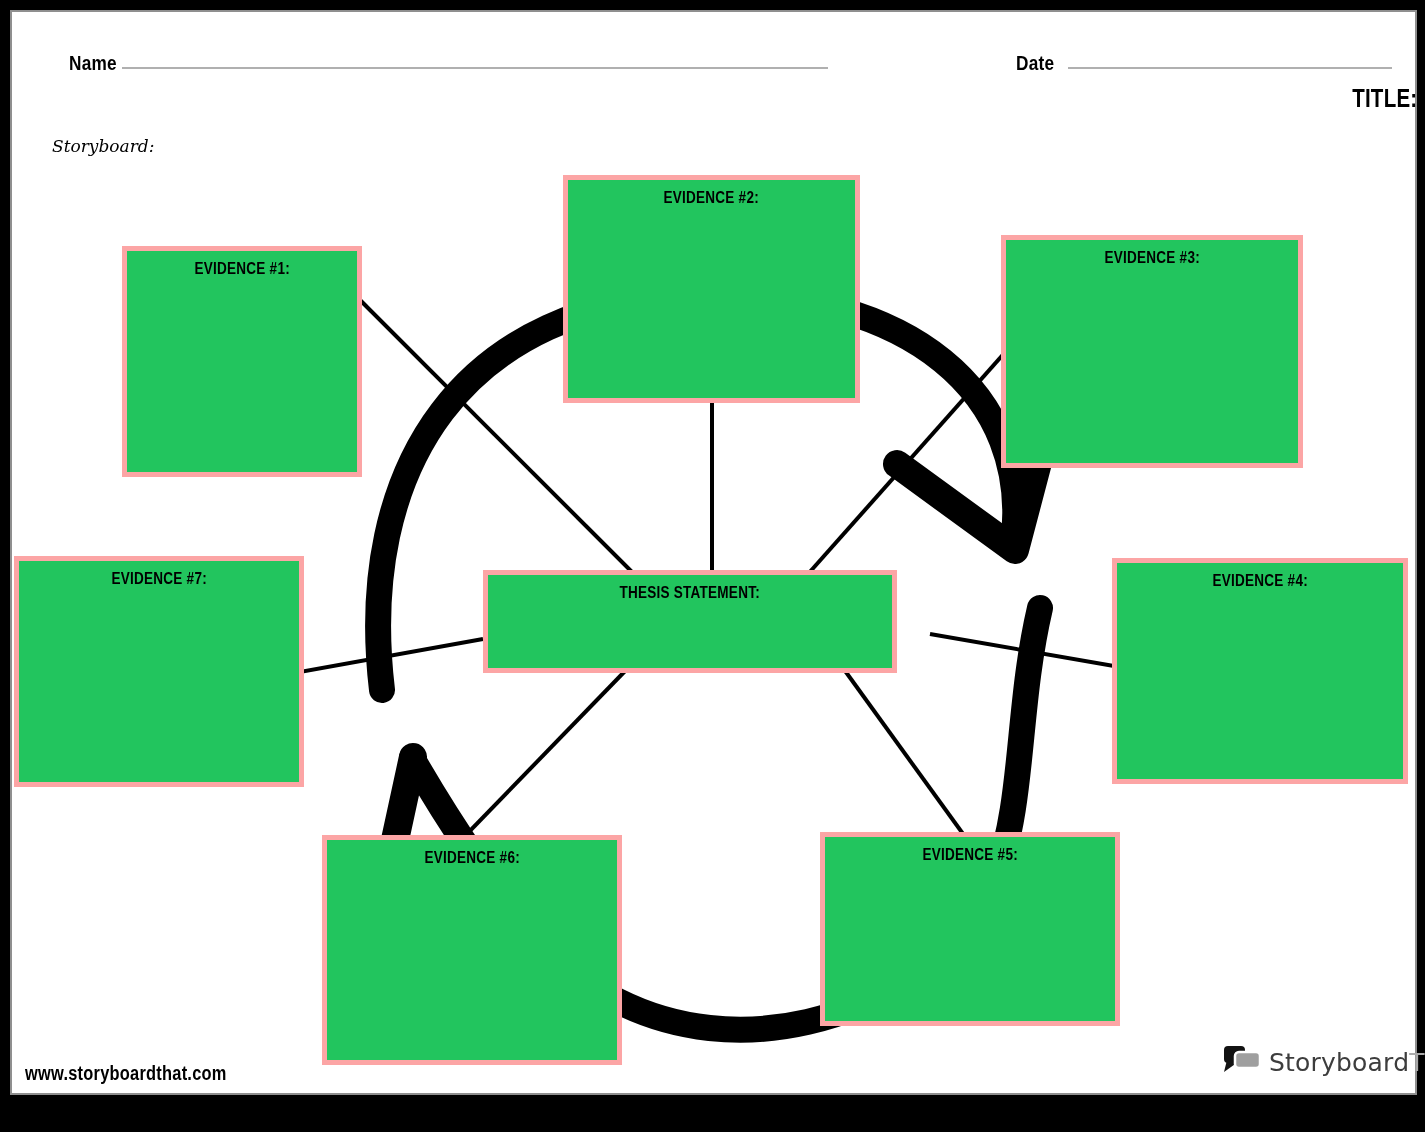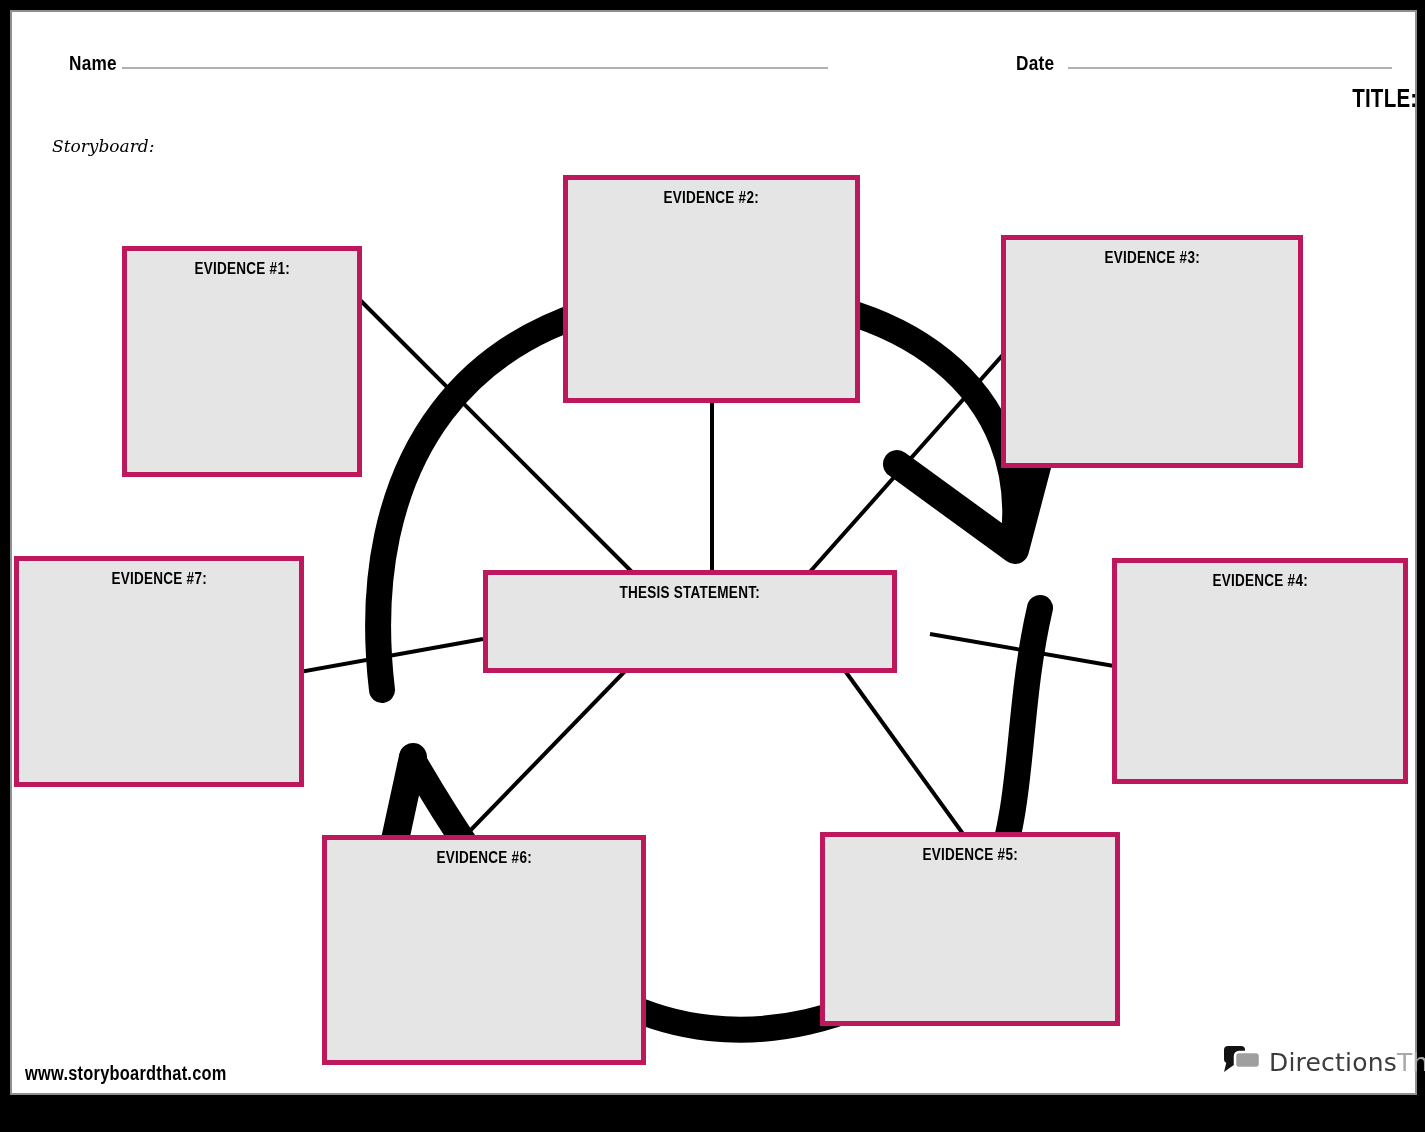--- a/index.html
+++ b/index.html
@@ -19,21 +19,21 @@
   svg.diagram-bg{position:absolute;left:0;top:0;pointer-events:none;}
   
   .cx{display:inline-block;transform:scaleX(0.82);transform-origin:center center;white-space:nowrap;font-weight:bold;letter-spacing:.3px;}
   .cx-left{transform-origin:left center;}
   .hdr-label{position:absolute;font-size:21px;}
   .rule{position:absolute;border-top:2px solid #b0b0b0;height:0;}
   .title{position:absolute;left:0;top:84px;width:1425px;text-align:right;font-size:25px;}
   .directions{position:absolute;left:52px;top:136px;font-size:17px;font-family:"DejaVu Serif",serif;font-style:italic;}
   
   .ebox{
-    position:absolute;background:#e5e5e5;border:5px solid #be185d;box-sizing:border-box;
+    position:absolute;background:#22c55e;border:5px solid #fca5a5;box-sizing:border-box;
     text-align:center;
   }
   .box-label{display:block;padding-top:8px;font-size:16.5px;line-height:1.1;}
   
   .site-url{position:absolute;left:25px;top:1062px;font-size:20px;text-align:center;}
   .logo{position:absolute;left:1222px;top:1044px;display:flex;align-items:center;gap:7px;}
   .logo-text{font-family:"DejaVu Sans",sans-serif;font-size:25px;letter-spacing:.2px;}
   .logo-dark{color:#3d3d3d;}
   .logo-light{color:#a9a9a9;}
 </style>
@@ -75,33 +75,33 @@
 </div>
 <div class="ebox" style="left:1001px;top:235px;width:302px;height:233px;">
   <span class="box-label"><span class="cx">EVIDENCE #3:</span></span>
 </div>
 <div class="ebox" style="left:1112px;top:558px;width:296px;height:226px;">
   <span class="box-label"><span class="cx">EVIDENCE #4:</span></span>
 </div>
 <div class="ebox" style="left:820px;top:832px;width:300px;height:194px;">
   <span class="box-label"><span class="cx">EVIDENCE #5:</span></span>
 </div>
-<div class="ebox" style="left:322px;top:835px;width:324px;height:230px;">
+<div class="ebox" style="left:322px;top:835px;width:300px;height:230px;">
   <span class="box-label"><span class="cx">EVIDENCE #6:</span></span>
 </div>
 <div class="ebox" style="left:14px;top:556px;width:290px;height:231px;">
   <span class="box-label"><span class="cx">EVIDENCE #7:</span></span>
 </div>
 
 <div class="ebox" style="left:483px;top:570px;width:414px;height:103px;">
   <span class="box-label"><span class="cx">THESIS STATEMENT:</span></span>
 </div>
 
 <span class="site-url"><span class="cx cx-left">www.storyboardthat.com</span></span>
 
 <div class="logo">
   <svg width="40" height="36" viewBox="0 0 40 36">
     <rect x="2" y="2" width="21" height="17" rx="4" fill="#121212"></rect>
     <polygon points="5,16 2,28 16,18" fill="#121212"></polygon>
     <rect x="13" y="8" width="25" height="16" rx="4" fill="#9f9f9f" stroke="#fff" stroke-width="2.5"></rect>
   </svg>
-  <span class="logo-text"><span class="logo-dark">Directions</span><span class="logo-light">That</span></span>
+  <span class="logo-text"><span class="logo-dark">Storyboard</span><span class="logo-light">That</span></span>
 </div>
 
 </body></html>

